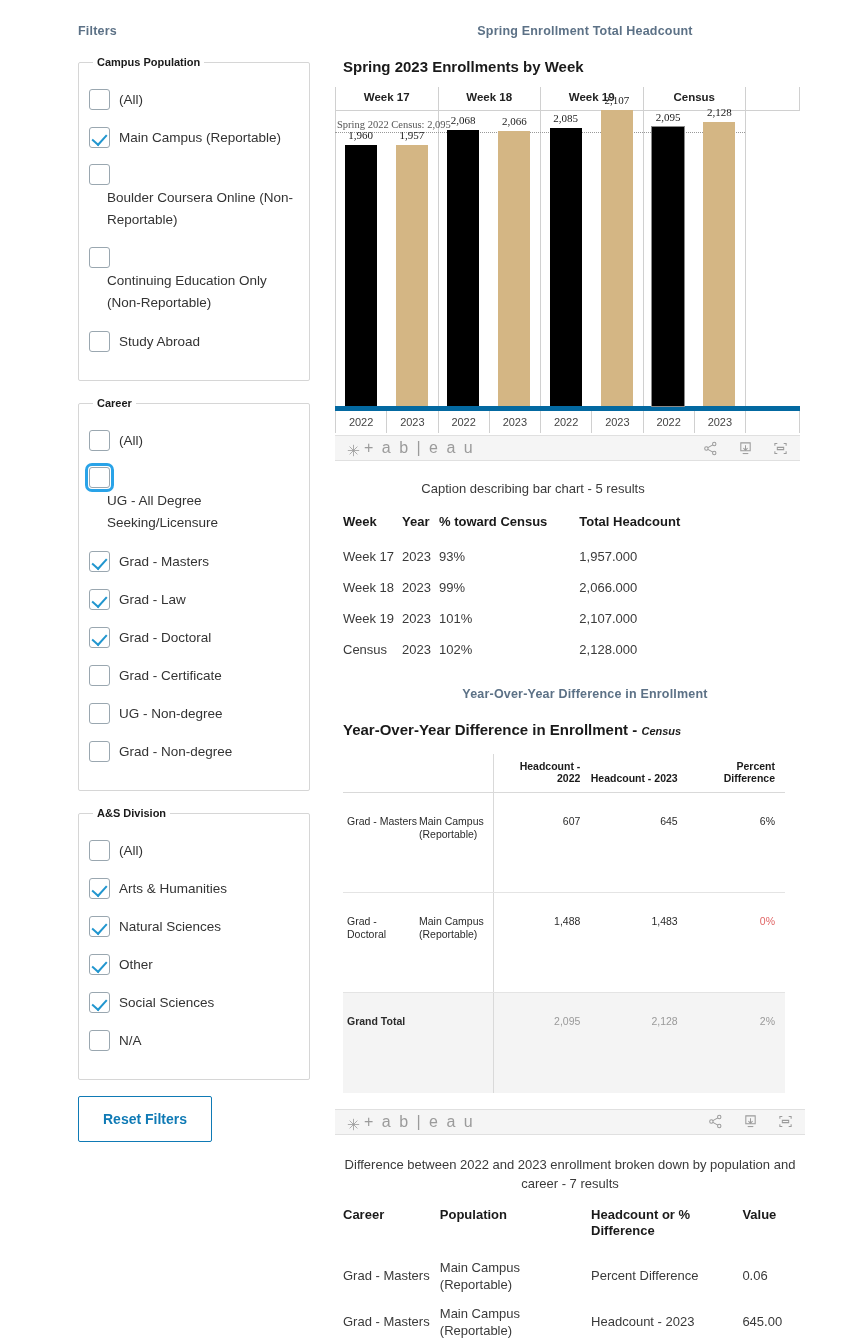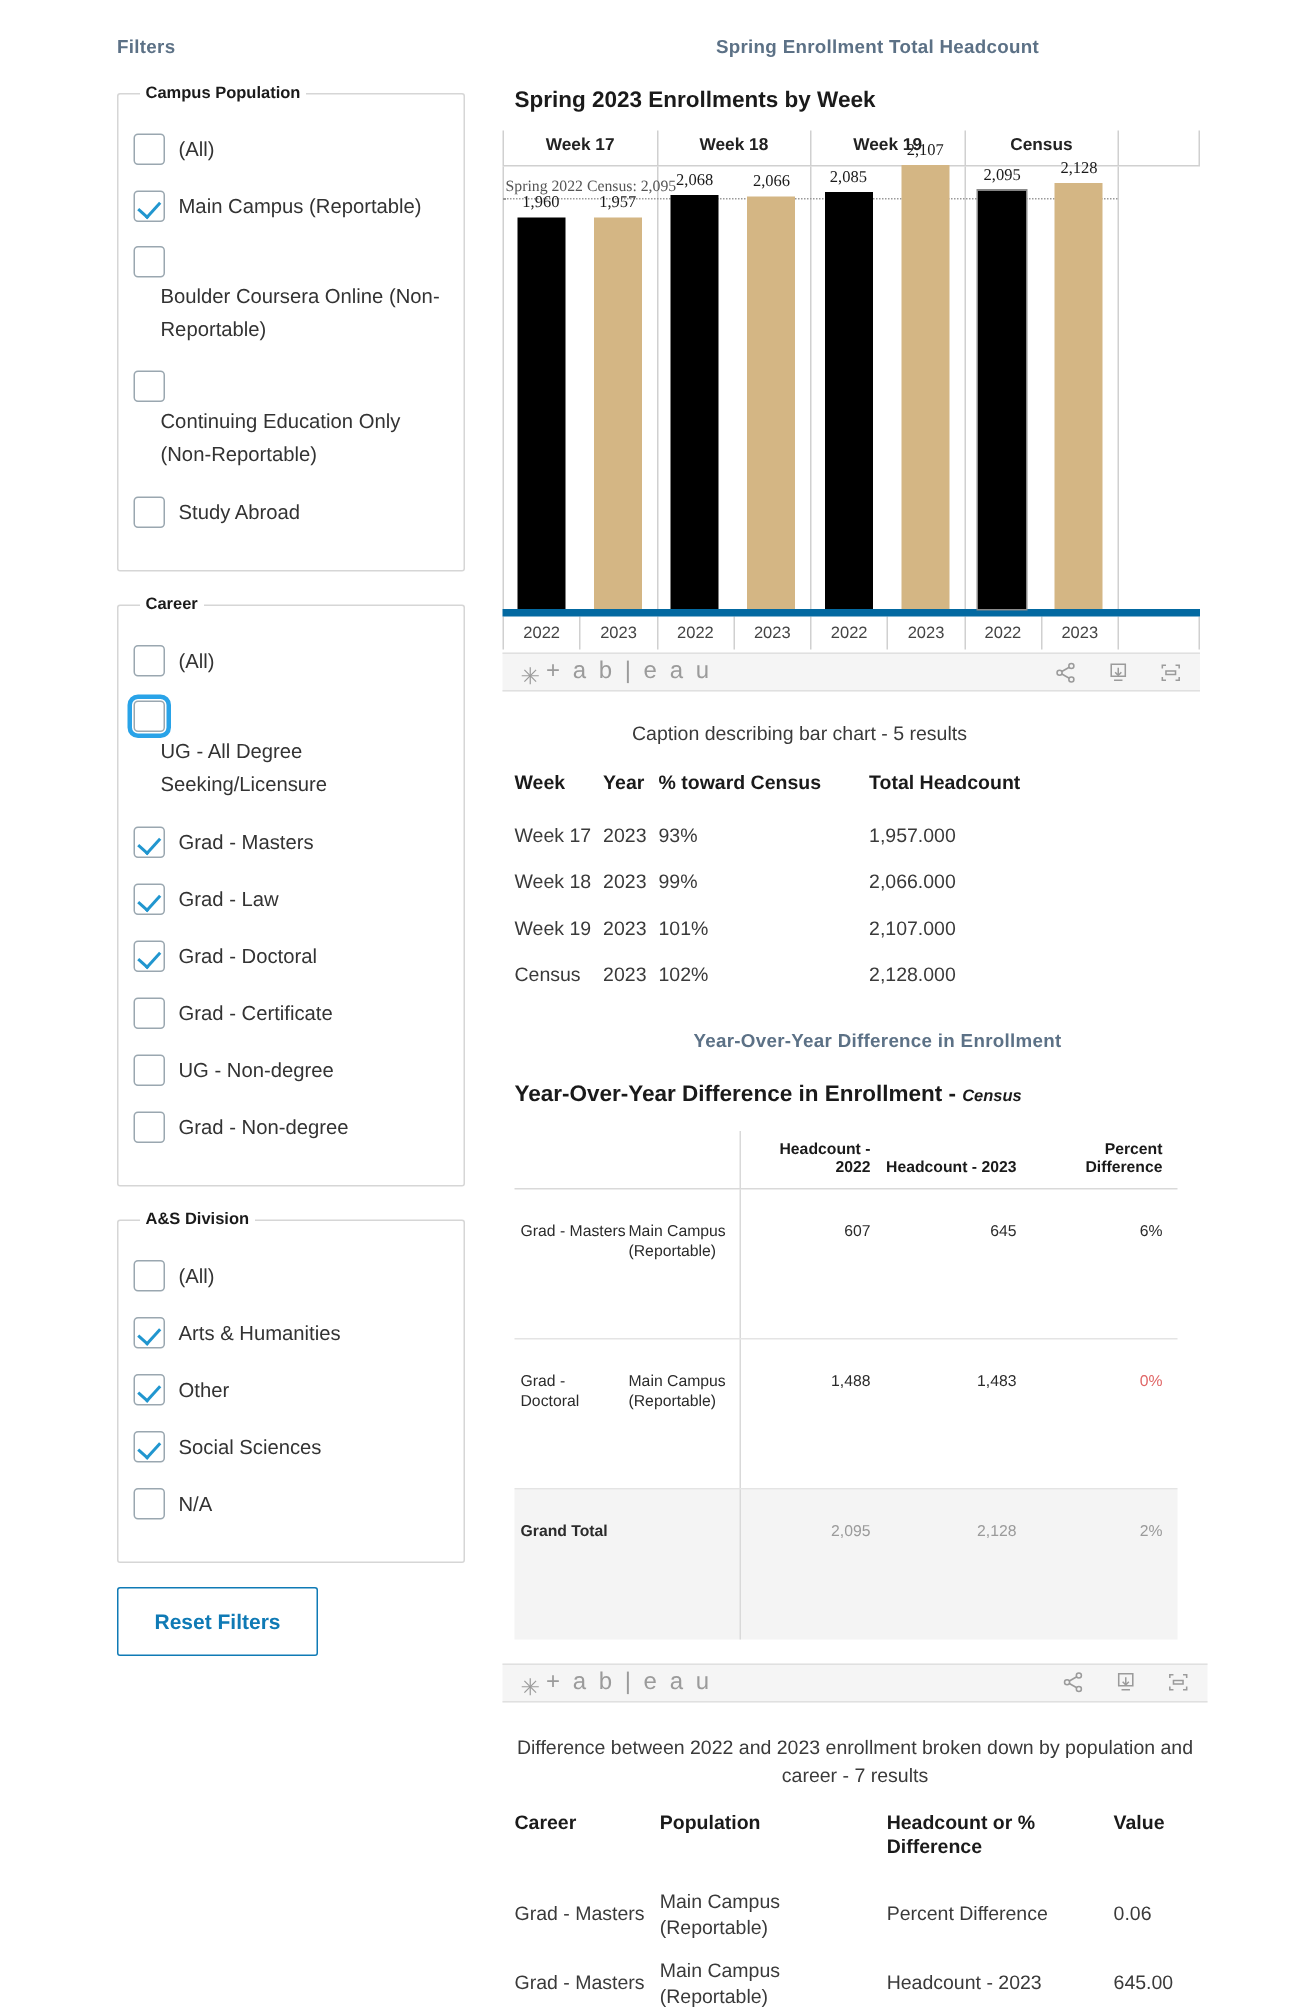--- a/index.html
+++ b/index.html
@@ -241,20 +241,24 @@
         </fieldset>
         <fieldset class="filter-group">
           <legend>A&amp;S Division</legend>
           <div class="cb-row">
             <span class="cb"></span>
             <span class="cb-label">(All)</span>
           </div>
           <div class="cb-row">
             <span class="cb checked"></span>
             <span class="cb-label">Arts &amp; Humanities</span>
+          </div>
+          <div class="cb-row">
+            <span class="cb checked"></span>
+            <span class="cb-label">Natural Sciences</span>
           </div>
           <div class="cb-row">
             <span class="cb checked"></span>
             <span class="cb-label">Other</span>
           </div>
           <div class="cb-row">
             <span class="cb checked"></span>
             <span class="cb-label">Social Sciences</span>
           </div>
           <div class="cb-row">

